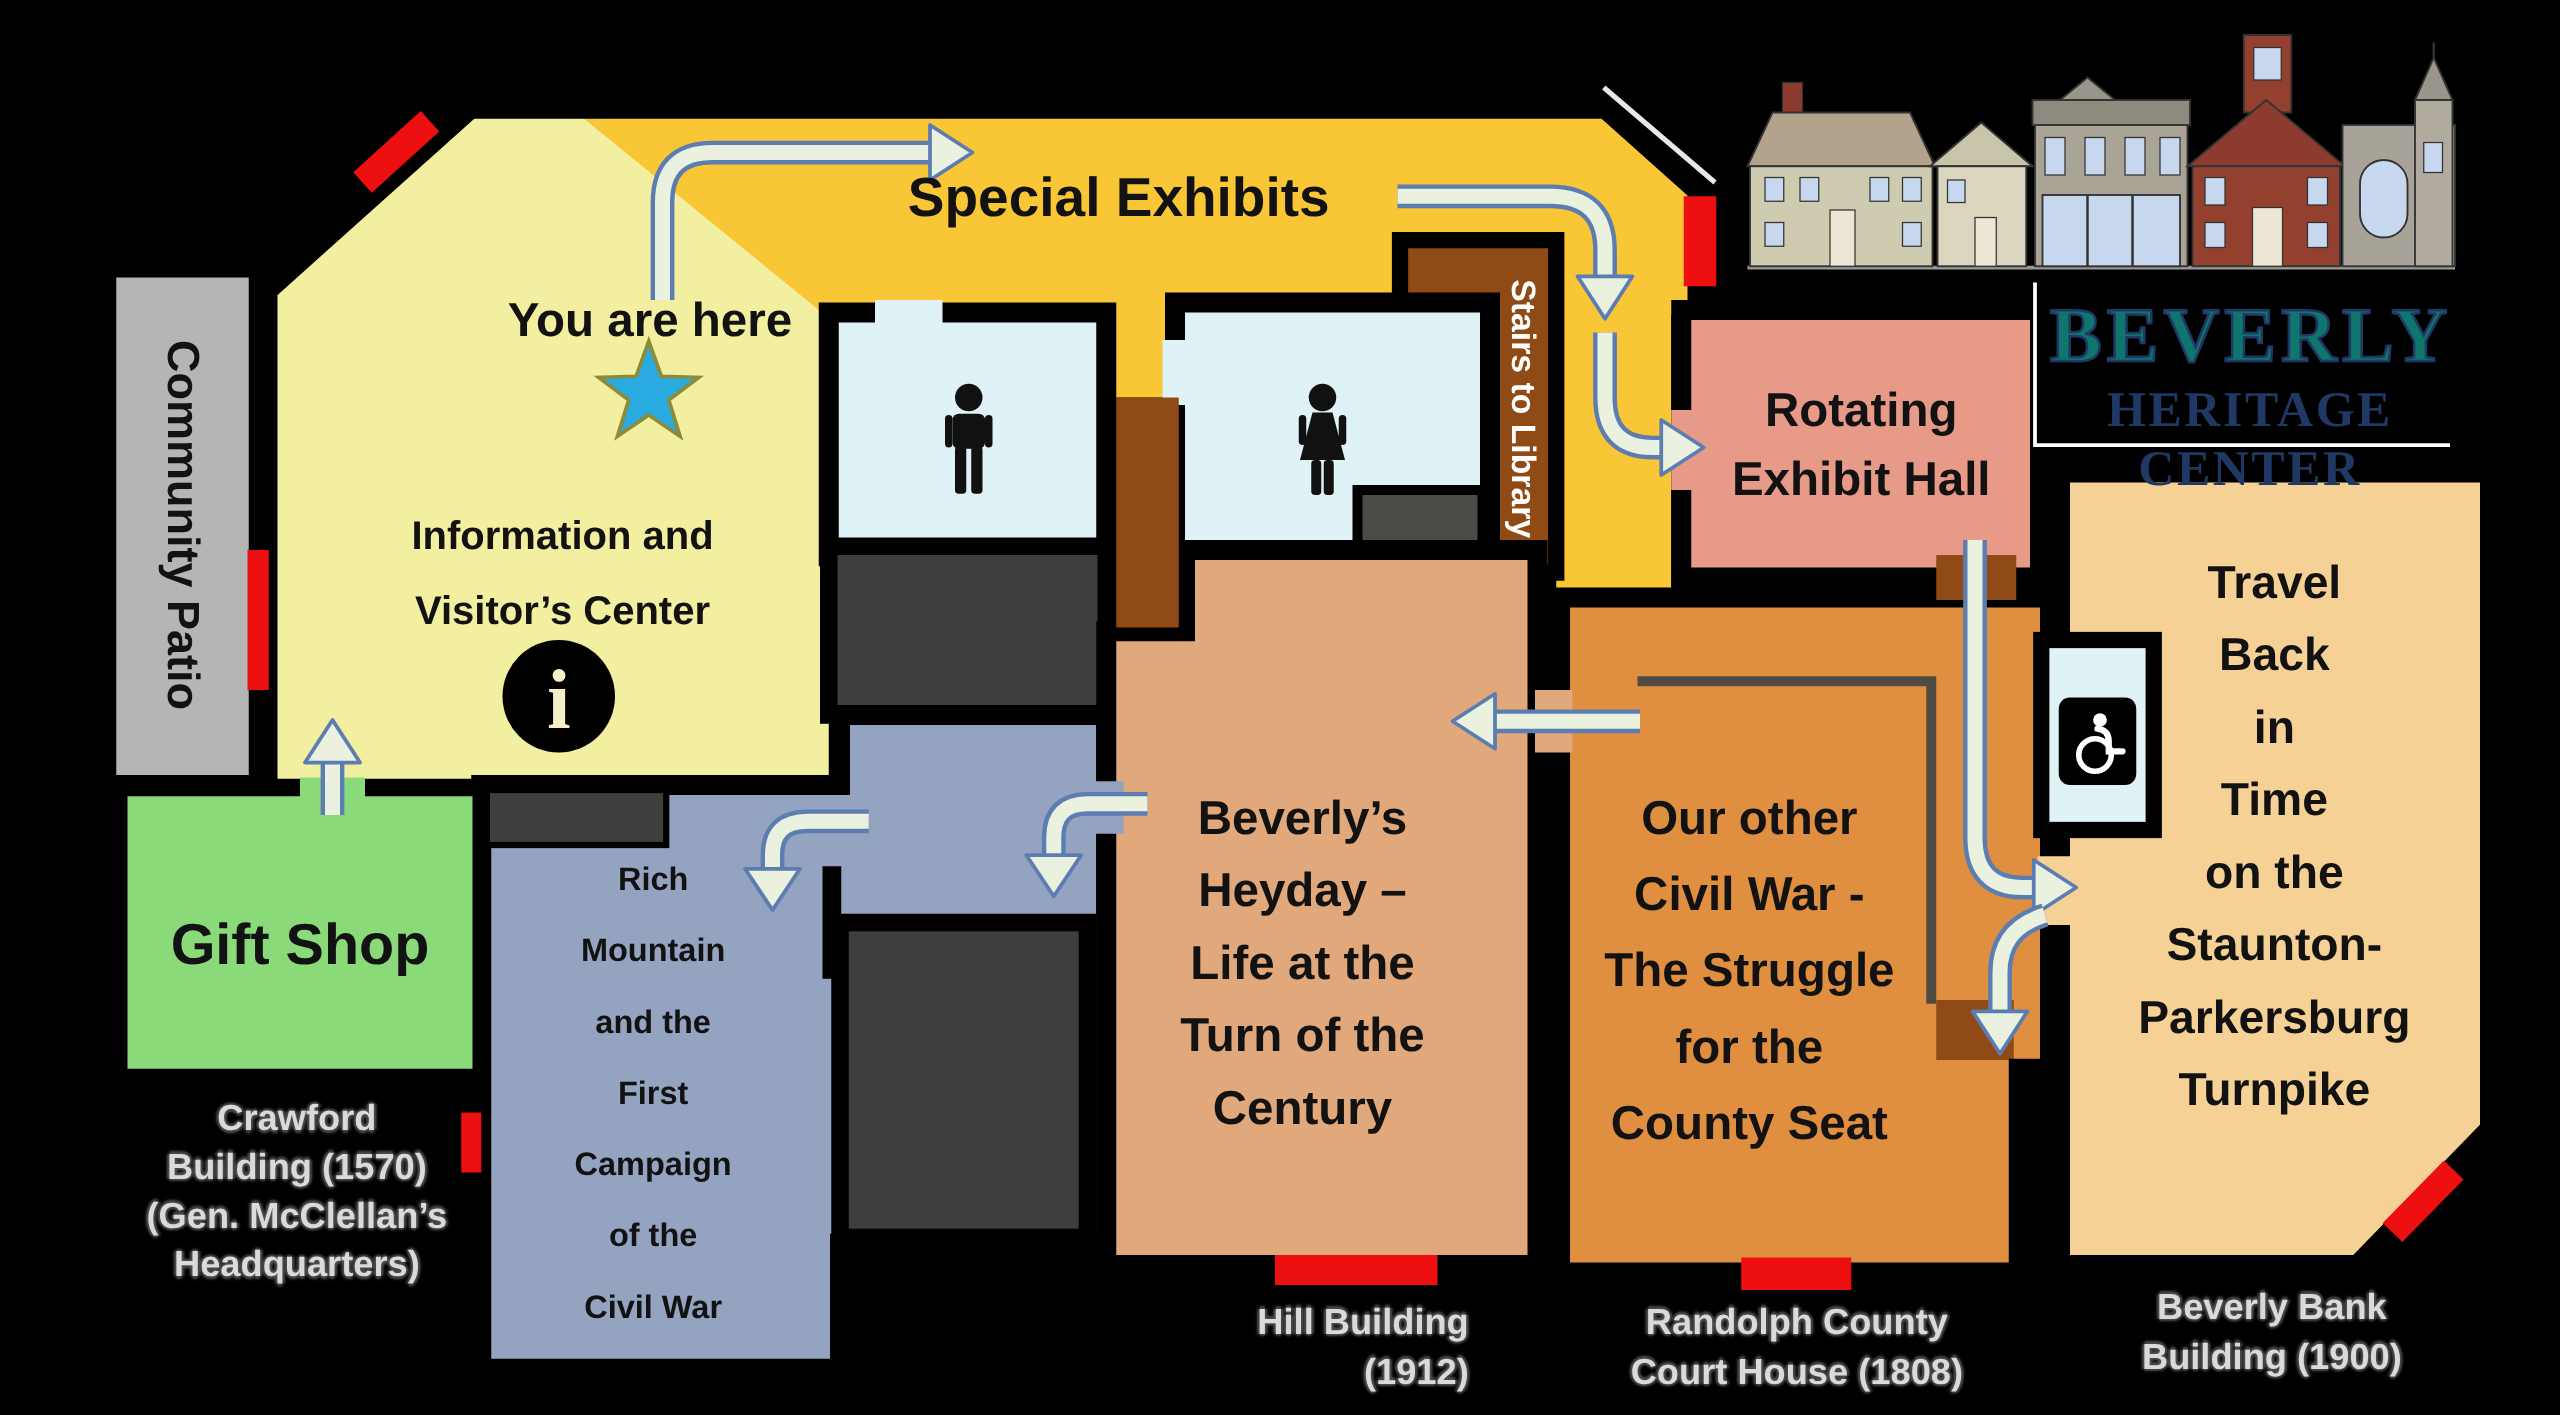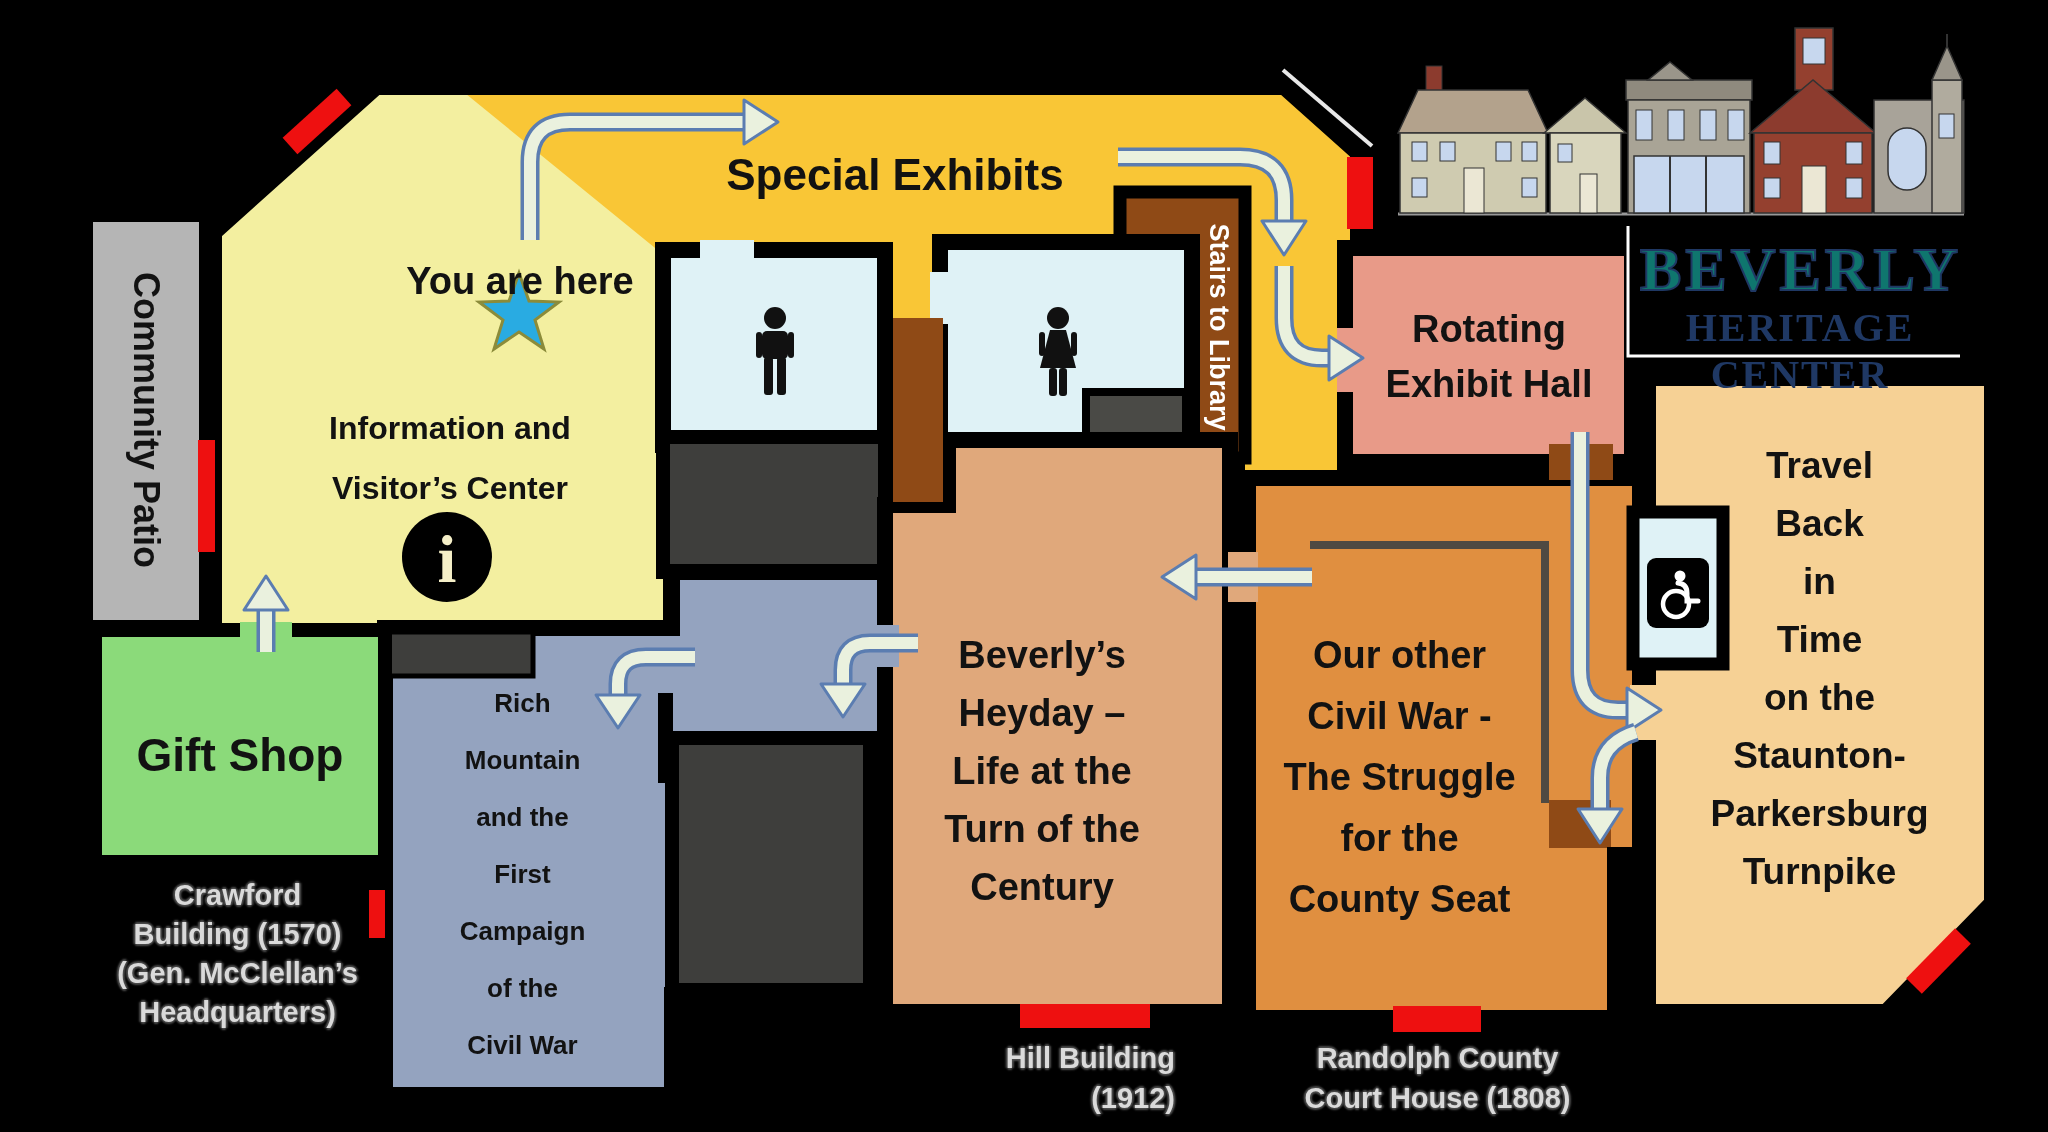--- a/index.html
+++ b/index.html
@@ -218,26 +218,26 @@
 
   <g>
     <rect x="1633" y="512" width="90" height="152" fill="#DFF2F6" stroke="#000" stroke-width="13"></rect>
     <rect x="1647" y="558" width="62" height="70" rx="9" fill="#000"></rect>
     <circle cx="1680" cy="576" r="5.5" fill="#fff"></circle>
     <path d="M1678,583 q9,1 9,10 l0,8 l11,0" fill="none" stroke="#fff" stroke-width="5" stroke-linecap="round"></path>
     <circle cx="1676" cy="604" r="13" fill="none" stroke="#fff" stroke-width="4.5"></circle>
   </g>
 </svg>
 
-<div class="lbl" style="left:385px;top:236px;width:270px;font-size:38px;margin-top:24px;">You are here</div>
+<div class="lbl" style="left:385px;top:236px;width:270px;font-size:38px;">You are here</div>
 
 <div class="lbl" style="left:235px;top:398px;width:430px;font-size:32px;line-height:60px;">Information and
 Visitor’s Center</div>
 
-<div class="lbl" style="left:695px;top:150px;width:400px;font-size:44px;">Special Exhibits</div>
+<div class="lbl" style="left:695px;top:134px;width:400px;font-size:44px;">Special Exhibits</div>
 
 <div class="lbl vert" style="left:146px;top:420px;width:430px;font-size:36px;">Community Patio</div>
 
 <div class="lbl vert" style="left:1218px;top:327px;width:290px;font-size:27px;color:#fff;font-weight:bold;">Stairs to Library</div>
 
 <div class="lbl" style="left:1350px;top:302px;width:278px;font-size:38px;line-height:55px;">Rotating
 Exhibit Hall</div>
 
 <div class="lbl" style="left:1662px;top:437px;width:315px;font-size:37px;line-height:58px;">Travel
 Back
@@ -274,18 +274,20 @@
 Building (1570)
 (Gen. McClellan’s
 Headquarters)</div>
 
 <div class="lbl cap" style="left:920px;top:1038px;width:255px;font-size:29px;line-height:40px;text-align:right;">Hill Building
 (1912)</div>
 
 <div class="lbl cap" style="left:1290px;top:1038px;width:295px;font-size:29px;line-height:40px;">Randolph County
 Court House (1808)</div>
 
+<div class="lbl cap" style="left:1690px;top:1026px;width:255px;font-size:29px;line-height:40px;">Beverly Bank
+Building (1900)</div>
 
 <div class="lbl logo1" style="left:1640px;top:234px;width:320px;font-size:62px;">BEVERLY</div>
 
 <div class="lbl logo2" style="left:1640px;top:304px;width:320px;font-size:40px;">HERITAGE CENTER</div>
 
 </div>
 
 </body></html>

